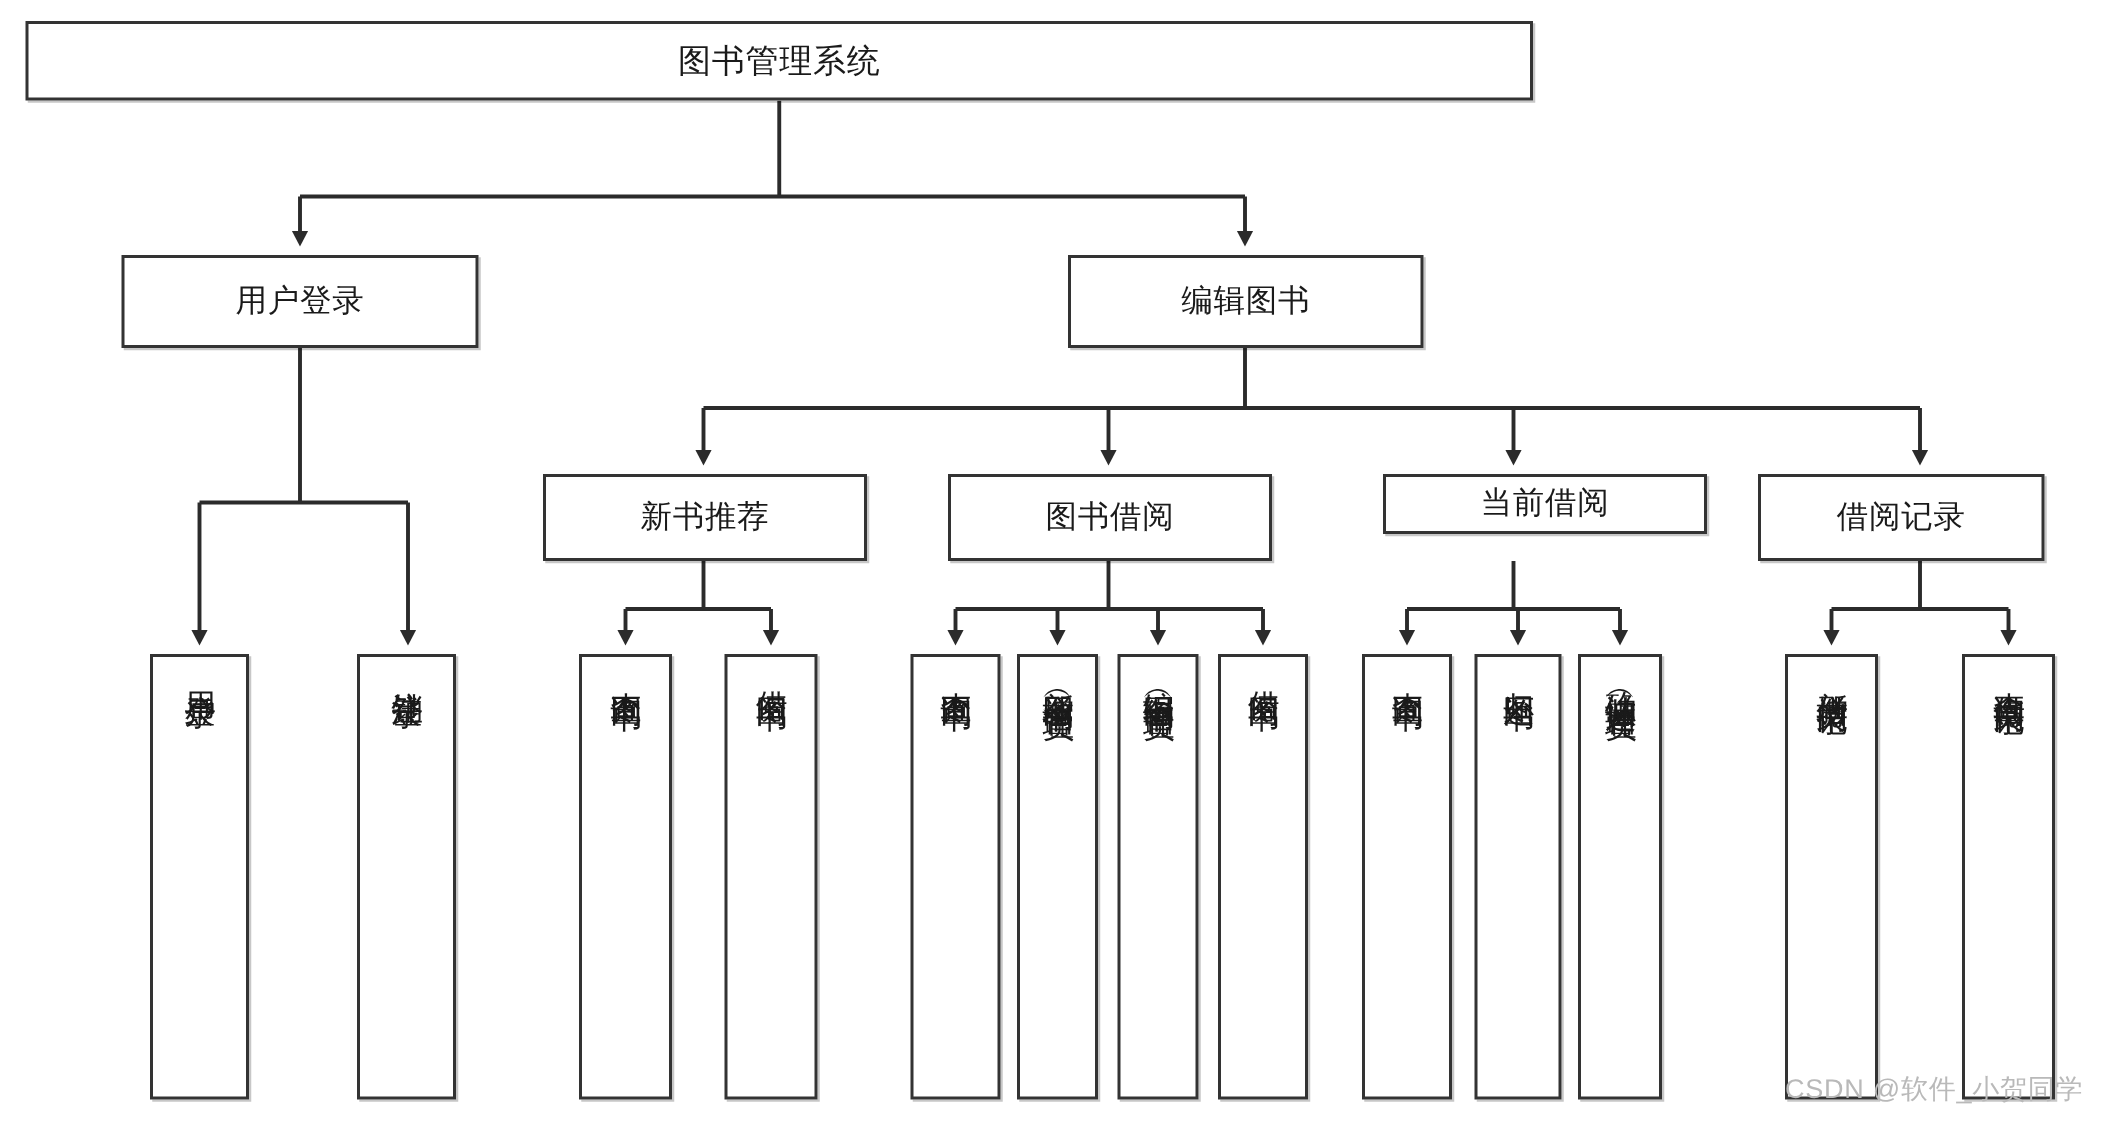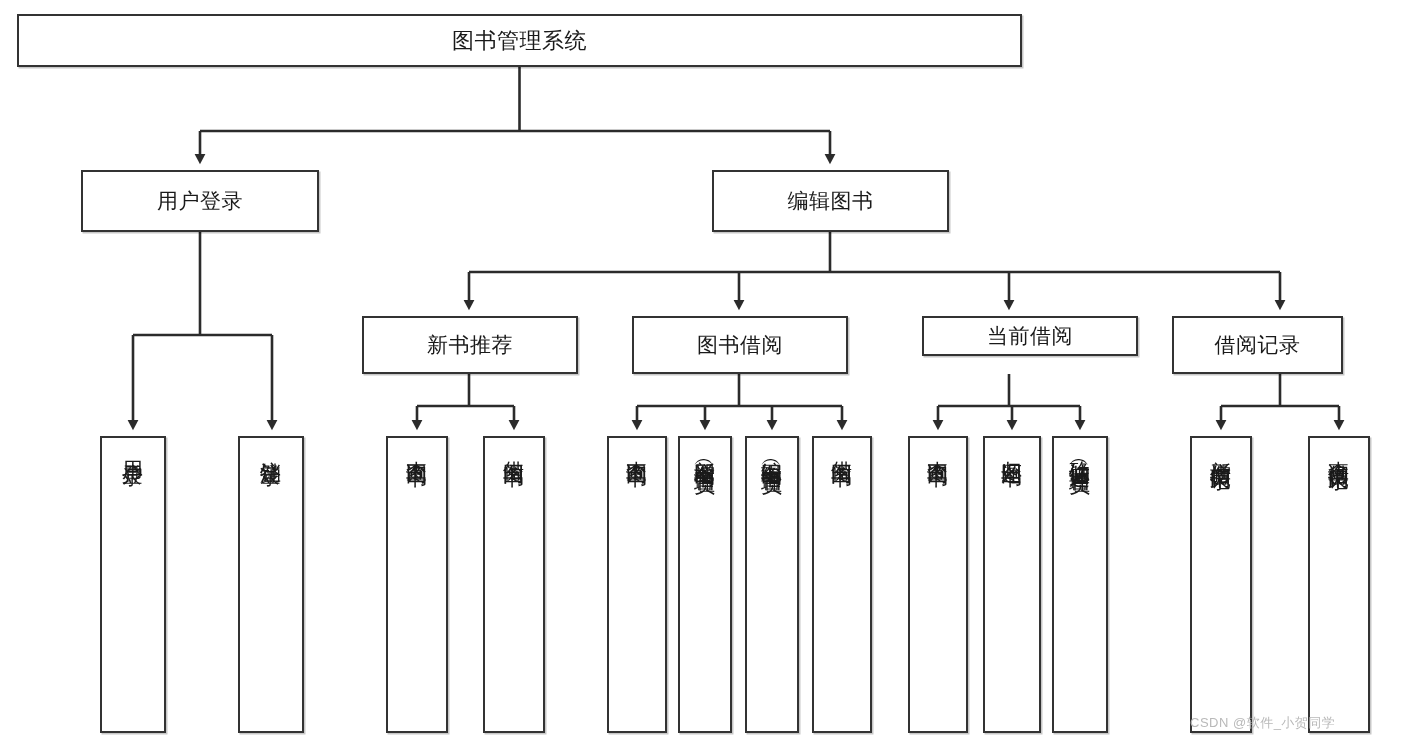--- a/index.html
+++ b/index.html
@@ -53,21 +53,21 @@
     text-orientation: upright;
     font-size: 21px;
     letter-spacing: 2px;
     line-height: 1;
     white-space: nowrap;
     -webkit-text-orientation: upright;
   }
   .node.root .label { font-size: 22px; text-align: right; }
   .watermark {
     position: absolute;
-    font-size: 13px;
+    font-size: 18px;
     color: #b9b9b9;
     white-space: nowrap;
     letter-spacing: 0.5px;
   }
 </style>
 </head>
 <body>
 
 <div id="diagram-root">
 
@@ -134,21 +134,21 @@
 
   <div class="node" style="left:632px; top:316px; width:216px; height:58px;">
     <span class="label">图书借阅</span>
   </div>
   <div class="node" style="left:362px; top:316px; width:216px; height:58px;">
     <span class="label">新书推荐</span>
   </div>
   <div class="node" style="left:902px; top:316px; width:216px; height:40px;margin-left:20px;">
     <span class="label">当前借阅</span>
   </div>
-  <div class="node" style="left:1172px; top:316px; width:171px; height:58px;text-align:center;">
+  <div class="node" style="left:1172px; top:316px; width:191px; height:58px;text-align:center;">
     <span class="label">借阅记录</span>
   </div>
 
   <div class="node vertical" style="left:100px; top:436px; width:66px; height:297px;">
     <span class="label">用户登录</span>
   </div>
   <div class="node vertical" style="left:238px; top:436px; width:66px; height:297px;">
     <span class="label">注销登录</span>
   </div>
 

